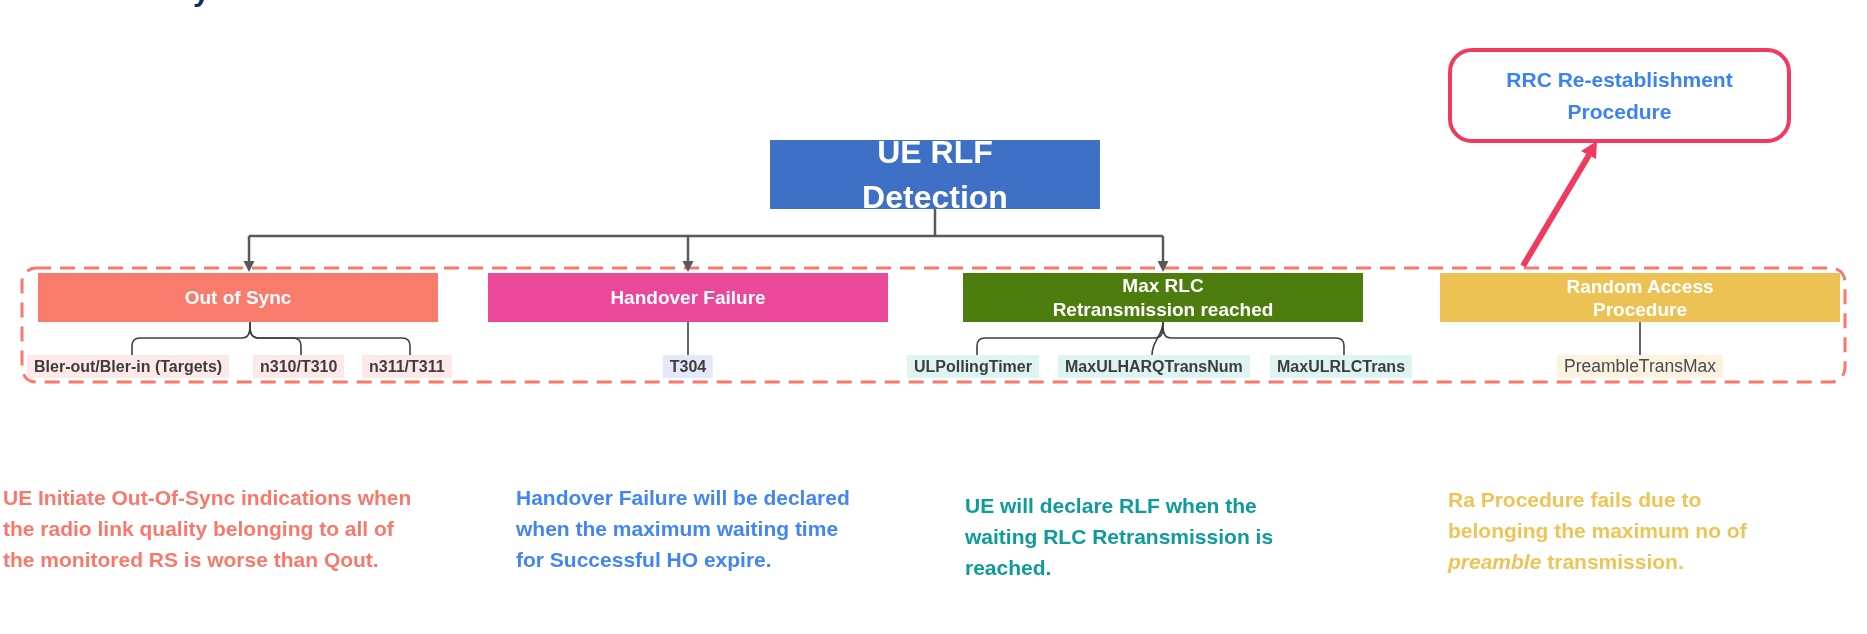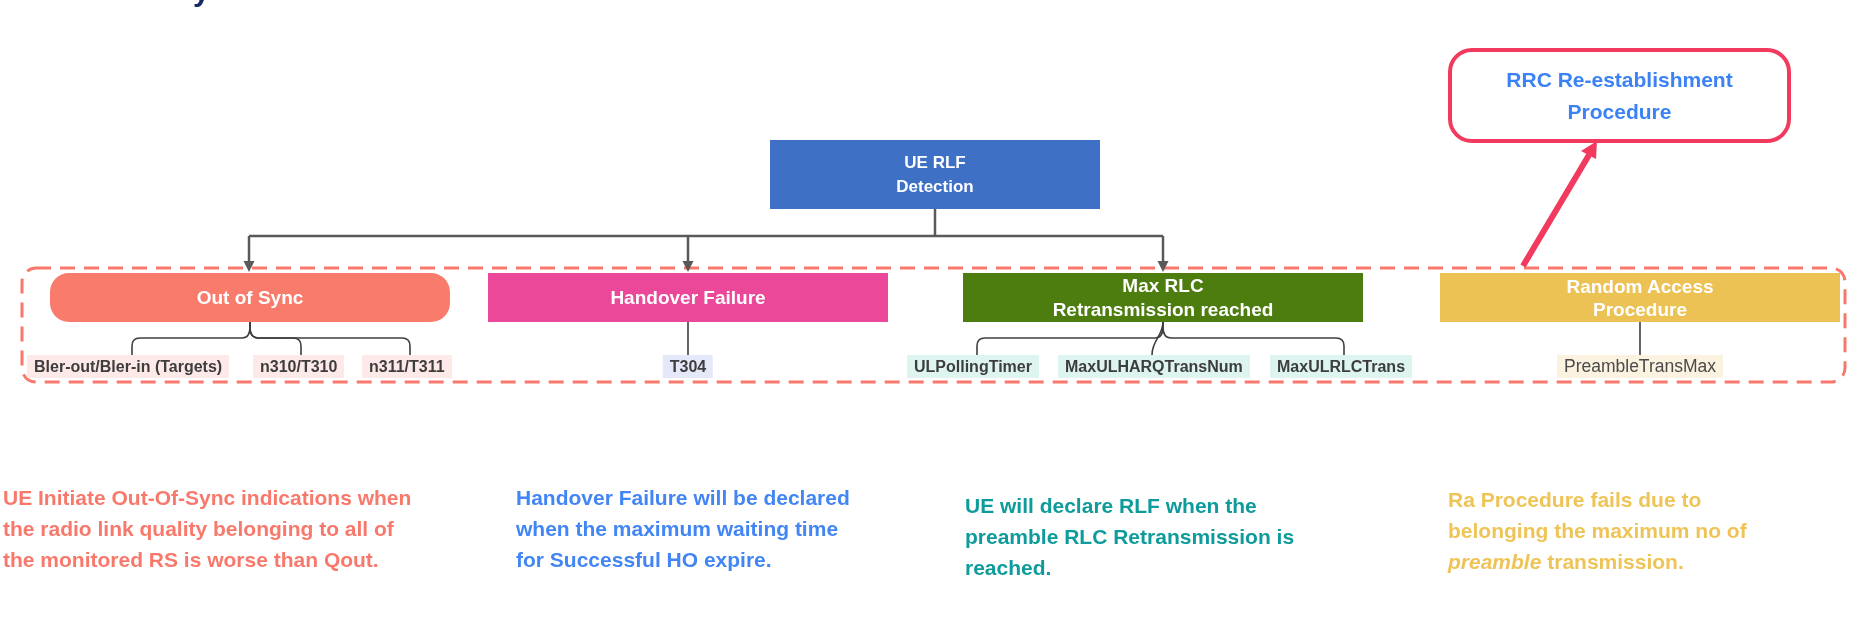--- a/index.html
+++ b/index.html
@@ -10,21 +10,21 @@
   .abs{position:absolute;}
   
   #top-clip{left:193px;top:0;width:30px;height:7px;overflow:hidden;}
   #top-clip span{position:relative;top:-26px;font-size:30px;font-weight:bold;color:#152a63;}
   
   #wires{left:0;top:0;width:1867px;height:634px;pointer-events:none;z-index:1;}
   
   .root-box{
     left:770px;top:140px;width:330px;height:69px;background:#3E70C6;color:#fff;
     display:flex;align-items:center;justify-content:center;text-align:center;
-    font-size:17px;font-weight:bold;line-height:1.4;white-space:pre-line;z-index:2;
+    font-size:32px;font-weight:bold;line-height:1.4;white-space:pre-line;z-index:2;
   }
   
   .callout-box{
     left:1448px;top:48px;width:335px;height:87px;border:4px solid #F23A5F;border-radius:24px;
     background:#fff;color:#3b82f6;display:flex;align-items:center;justify-content:center;
     text-align:center;font-size:21px;font-weight:bold;line-height:1.5;white-space:pre-line;z-index:2;
   }
   
   .cat-box{
     top:273px;width:400px;height:49px;color:#fff;display:flex;align-items:center;justify-content:center;
@@ -81,21 +81,21 @@
 <div class="abs root-box">
   <span>UE RLF
 Detection</span>
 </div>
 
 <div class="abs callout-box">
   <span>RRC Re-establishment
 Procedure</span>
 </div>
 
-<div class="abs cat-box" style="left: 50px; background: rgb(249, 123, 108); border-radius: 19px;"><span>Out of Sync</span></div>
+<div class="abs cat-box" style="left: 38px; background: rgb(249, 123, 108);"><span>Out of Sync</span></div>
 <div class="abs cat-box" style="left: 488px; background: #ec4899;"><span>Handover Failure</span></div>
 <div class="abs cat-box" style="left: 963px; background: #4d7c0f;"><span>Max RLC
 Retransmission reached</span></div>
 <div class="abs cat-box" style="left: 1440px; background: rgb(237, 194, 85); align-items: flex-end;"><span>Random Access
 Procedure</span></div>
 
 <div class="abs leaf" style="left: 27px; background: rgb(253, 233, 231);">Bler-out/Bler-in (Targets)</div>
 <div class="abs leaf" style="left: 253px; background: rgb(253, 233, 231);">n310/T310</div>
 <div class="abs leaf" style="left: 362px; background: rgb(253, 233, 231);">n311/T311</div>
 <div class="abs leaf centered" style="left: 688px; background: rgb(229, 232, 248);">T304</div>
@@ -109,20 +109,20 @@
     <div>the radio link quality belonging to all of</div>
     <div>the monitored RS is worse than Qout.</div>
   </div>
 <div class="abs note" style="left: 516px; top: 482px; color: rgb(66, 133, 244);">
     <div>Handover Failure will be declared</div>
     <div>when the maximum waiting time</div>
     <div>for Successful HO expire.</div>
   </div>
 <div class="abs note" style="left: 965px; top: 490px; color: rgb(13, 155, 155);">
     <div>UE will declare RLF when the</div>
-    <div>preamble RLC Retransmission is</div>
+    <div>waiting RLC Retransmission is</div>
     <div>reached.</div>
   </div>
 <div class="abs note" style="left: 1448px; top: 484px; color: rgb(239, 196, 86);">
     <div>Ra Procedure fails due to</div>
     <div>belonging the maximum no of</div>
     <div><em>preamble</em> transmission.</div>
   </div>
 
 </body></html>

